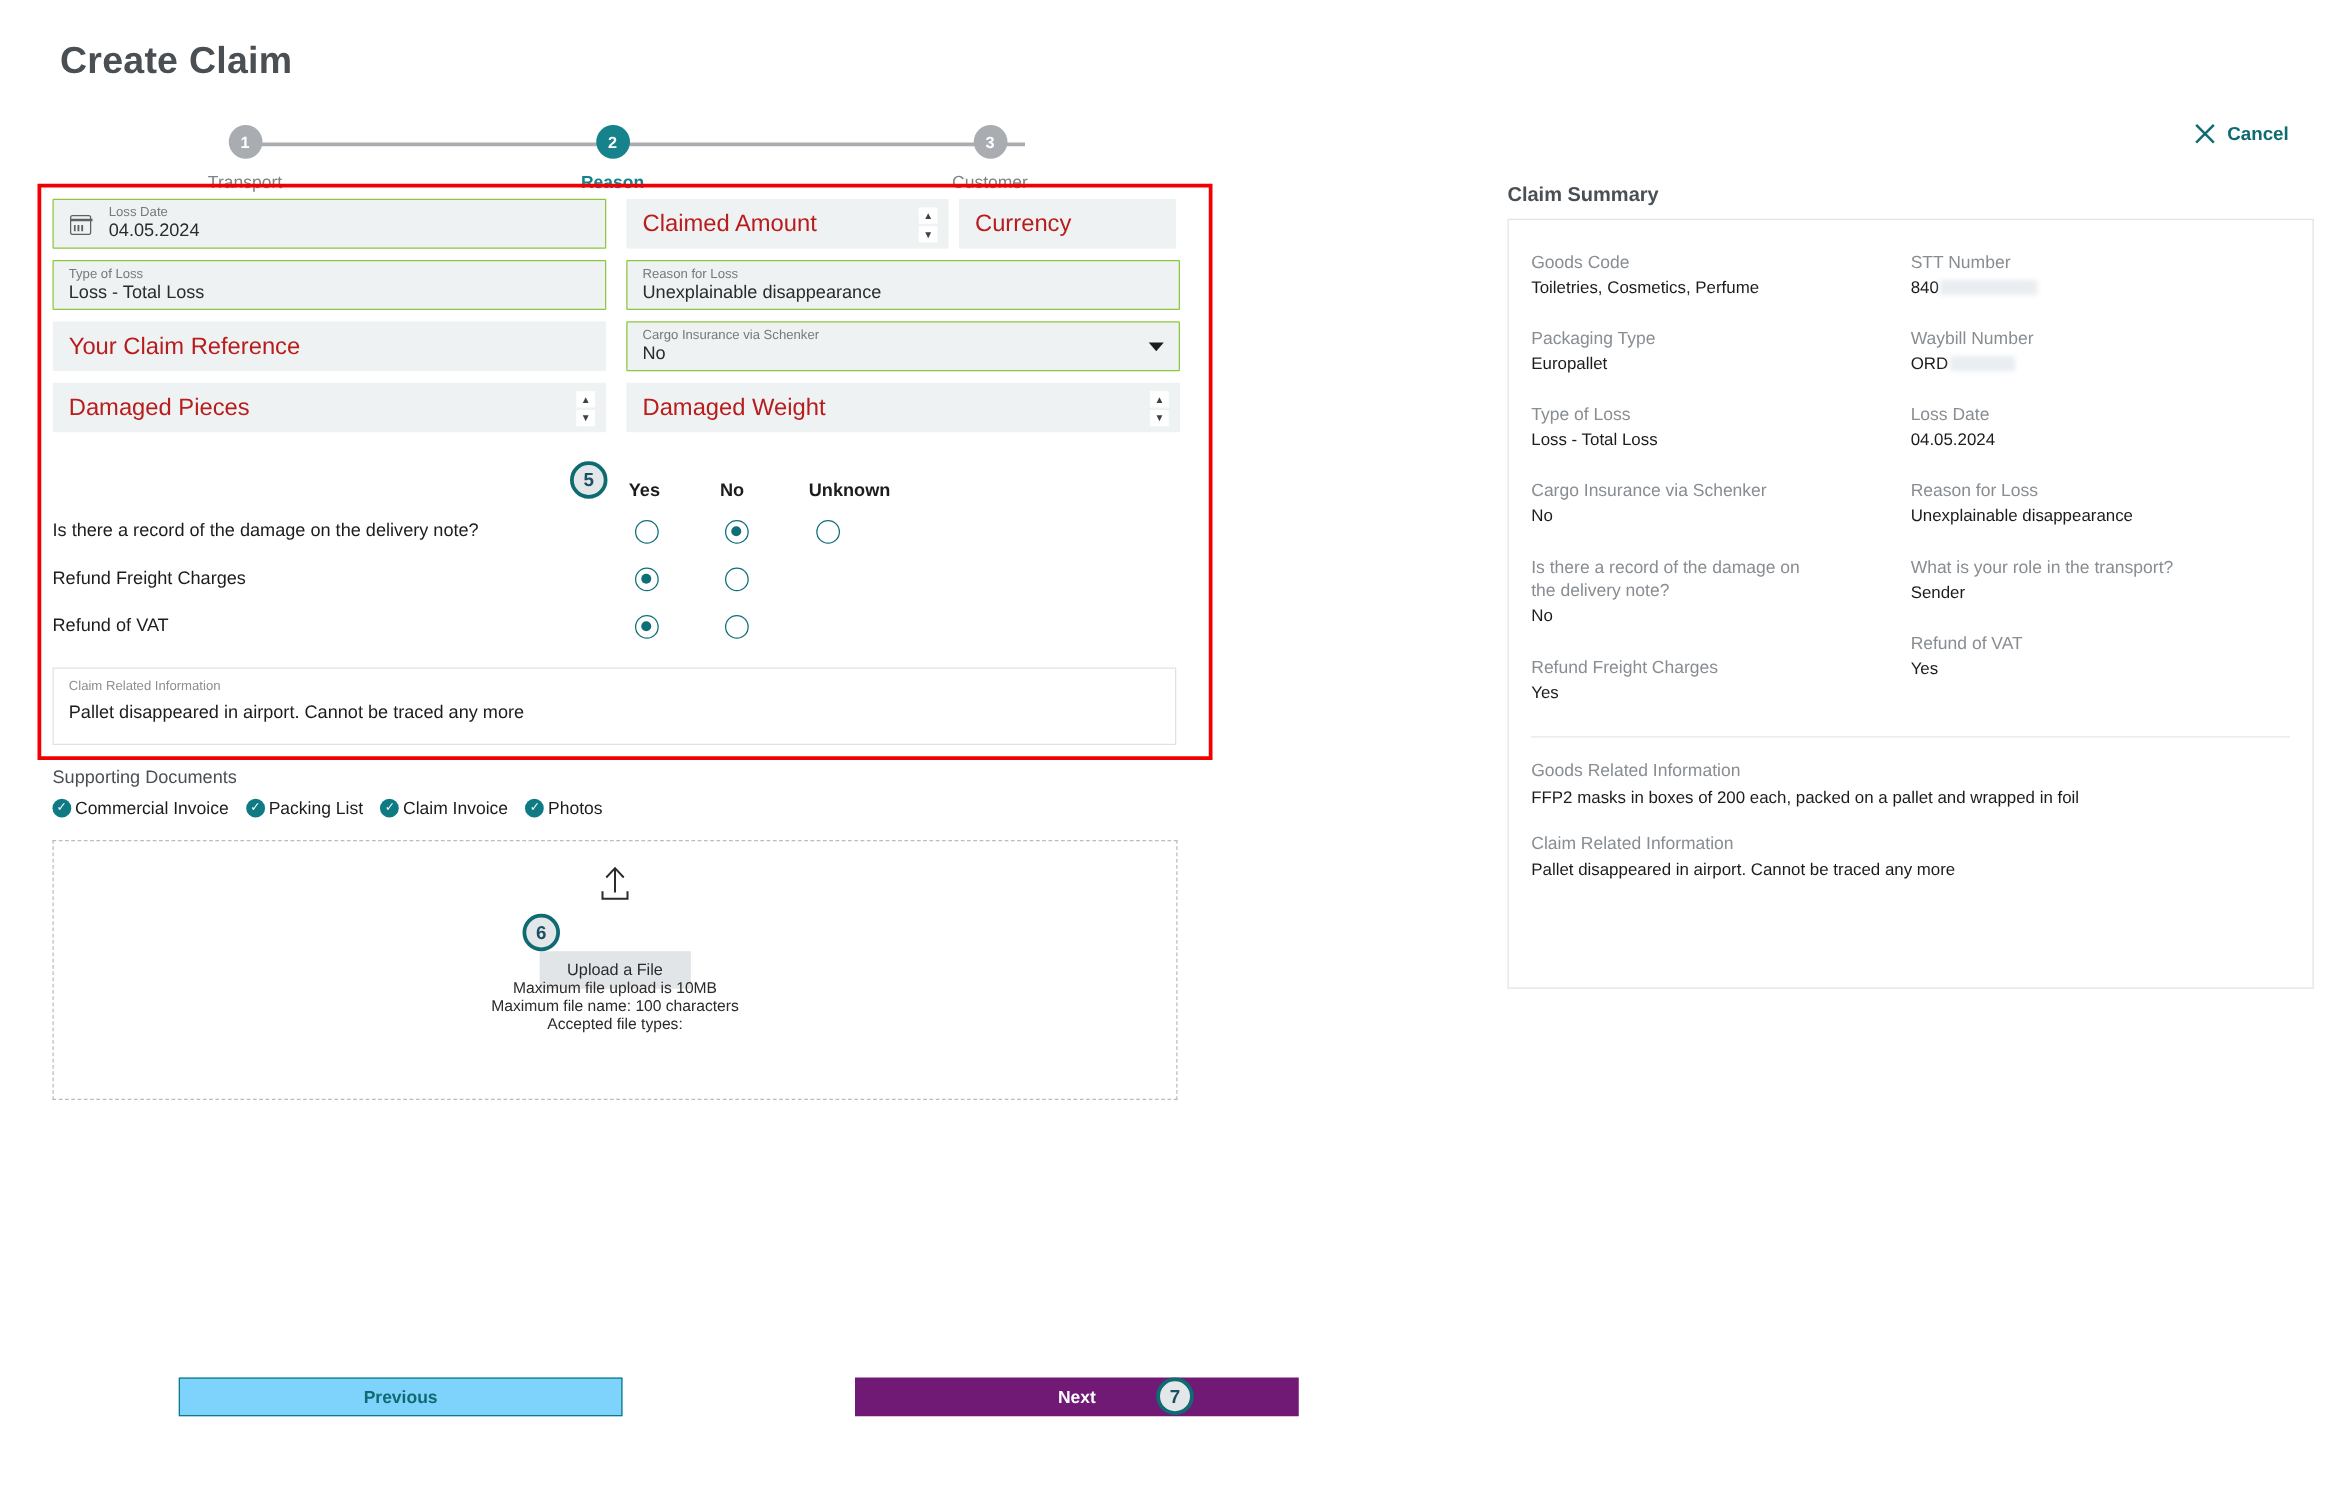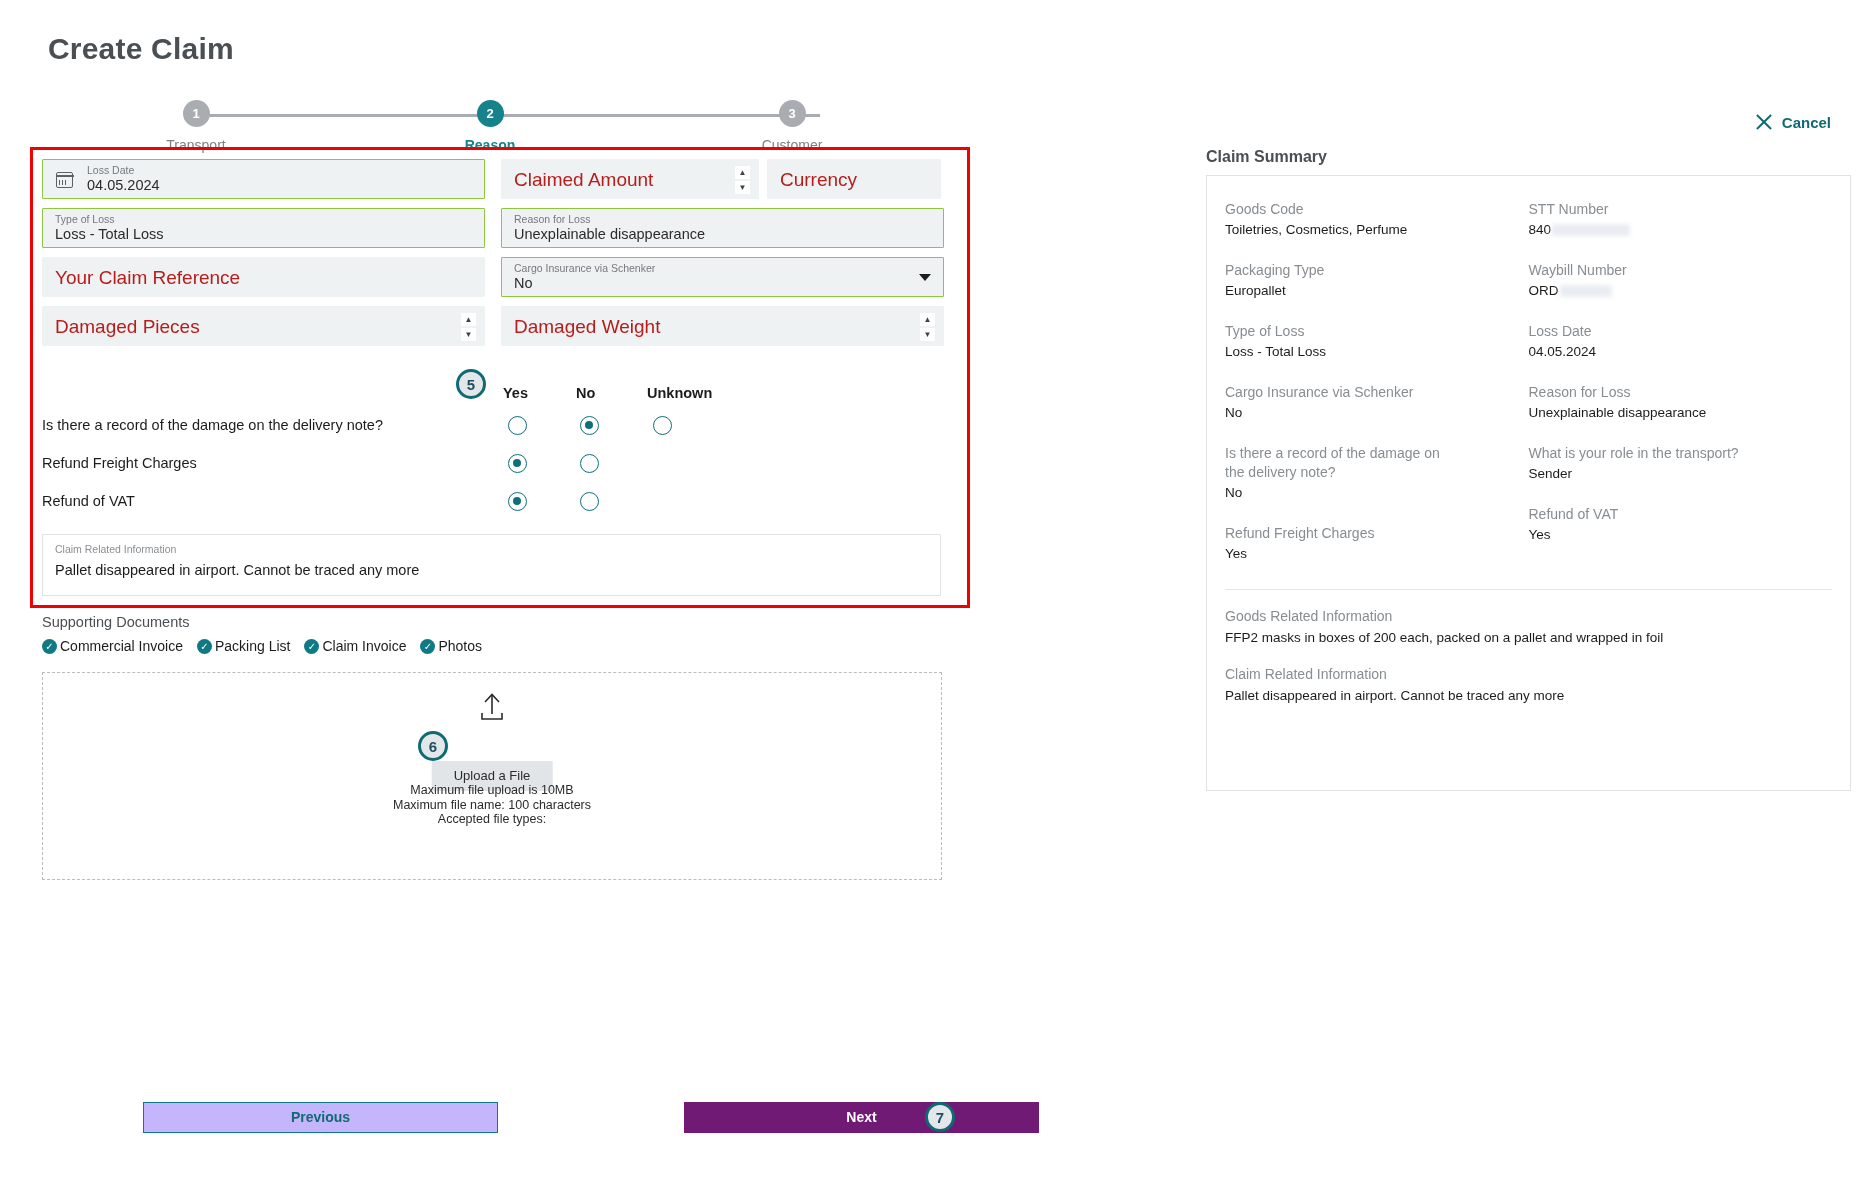--- a/index.html
+++ b/index.html
@@ -20,21 +20,21 @@
     left: 48px; top: 32px;
     font-size: 30px;
     font-weight: bold;
     color: #4a4f54;
     letter-spacing: 0.2px;
   }
 
   
   .cancel-wrap {
     position: absolute;
-    right: 30px; top: 112px;
+    right: 30px; top: 97px;
     display: flex; align-items: center; gap: 8px;
     cursor: pointer;
   }
   .cancel-x {
     width: 20px; height: 20px;
     position: relative;
   }
   .cancel-x::before, .cancel-x::after {
     content:""; position: absolute; left: 0; top: 9px;
     width: 20px; height: 2px; background: #0f6b72;
@@ -323,21 +323,21 @@
     color: #2b2b2b;
   }
   .drop-text .orange { color: #f08019; }
 
   
   .btn-prev {
     position: absolute;
     left: 143px; top: 1102px;
     width: 355px; height: 31px;
     border: 1px solid #0f7a84;
-    background: #c4b5fd;
+    background: #7dd3fc;
     color: #0f6b72;
     font-size: 14px;
     font-weight: bold;
     line-height: 29px;
     text-align: center;
     cursor: pointer;
   }
   .btn-next {
     position: absolute;
     left: 684px; top: 1102px;

